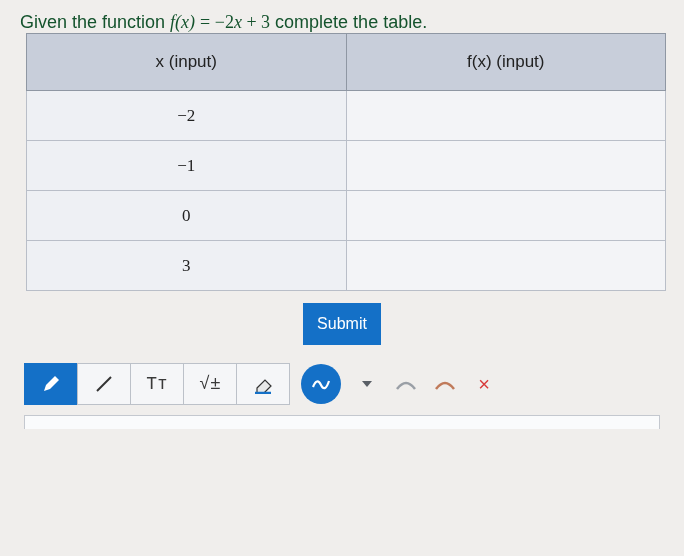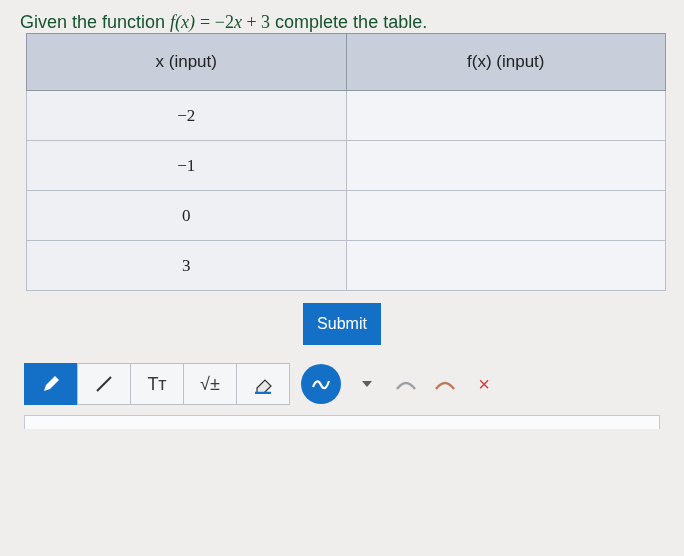--- a/index.html
+++ b/index.html
@@ -96,21 +96,21 @@
     }
     .tool-btn.plain {
       border: none;
       background: transparent;
       width: 40px;
       color: #888;
       cursor: pointer;
     }
     .tool-btn.plain.red { color: #d83a3a; font-size: 20px; }
     .toolbar svg { display: block; }
-    .tt { font-family: Liberation Sans, sans-serif; font-size: 18px; }
+    .tt { font-family: Liberation Mono, monospace; font-size: 18px; }
     .input-strip {
       margin: 10px 6px 0 6px;
       height: 14px;
       border: 1px solid #c4c8cf;
       border-bottom: none;
       background: #fafbfc;
     }
   </style>
 </head>
 <body>

